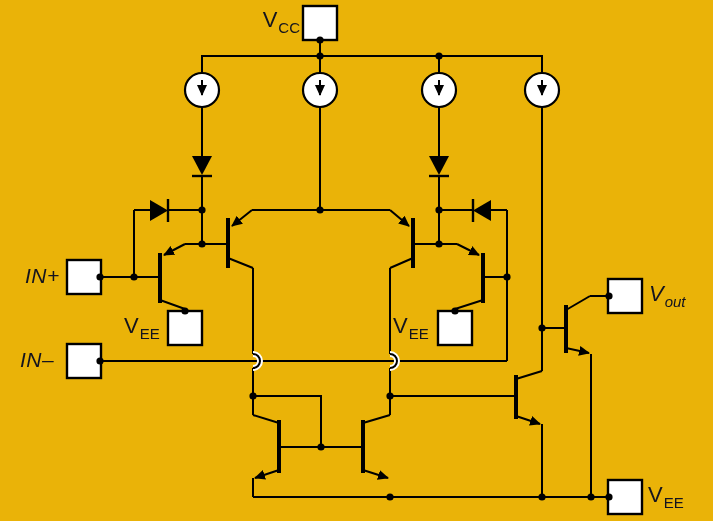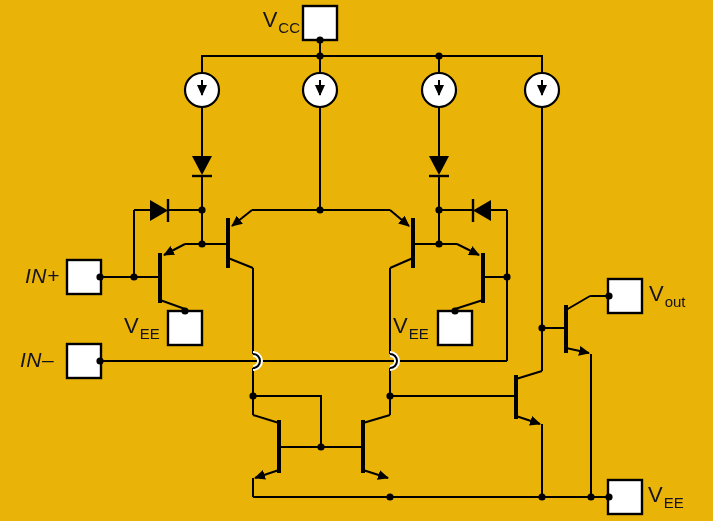--- a/index.html
+++ b/index.html
@@ -12,21 +12,21 @@
     position:absolute;color:#14141e;font-size:22px;line-height:1;
     white-space:nowrap;font-family:"Liberation Sans", sans-serif;
   }
   .lbl .sub{font-size:15px;position:relative;top:6px;margin-left:1px;}
   .lbl.io{font-size:21px;letter-spacing:0.5px;font-style:italic;}
   .vcc{left:250px;top:9px;width:50px;text-align:right;}
   .inplus{left:25px;top:265px;}
   .inminus{left:20px;top:349px;}
   .veeleft{left:124px;top:315px;}
   .veeright{left:393px;top:315px;}
-  .vout{left:649px;top:283px;}
+  .vout{left:649px;top:283px;font-style:italic;}
   .veebottom{left:648px;top:484px;}
 </style>
 </head>
 <body>
 
 <div id="stage">
 
 <svg id="schematic-svg" width="713" height="521" viewBox="0 0 713 521">
   <defs>
     <marker id="ah" markerUnits="userSpaceOnUse" markerWidth="13" markerHeight="10" refX="10" refY="5" orient="auto">

